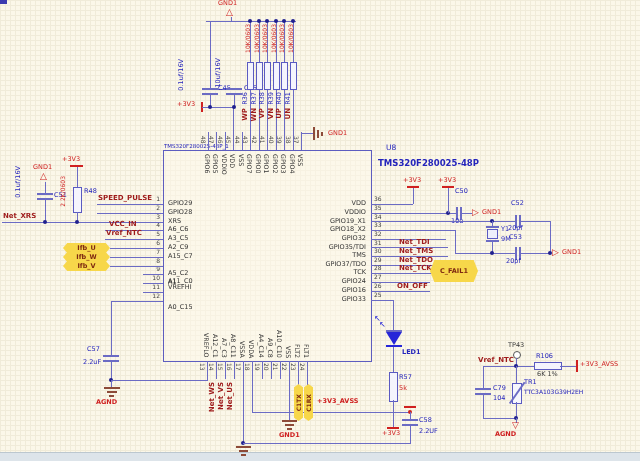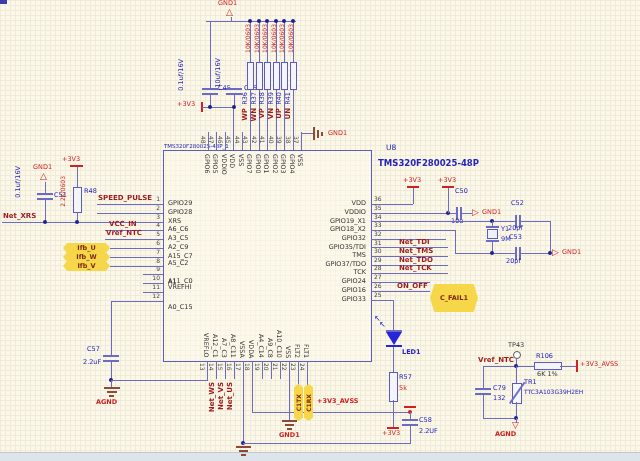--- a/index.html
+++ b/index.html
@@ -143,21 +143,21 @@
 <div class="lpn" style="top:240px">6</div>
 <div class="lnm" style="top:244px">A2_C9</div>
 <div class="lps" style="top:257px"></div>
 <div class="lpn" style="top:249px">7</div>
 <div class="lnm" style="top:253px">A15_C7</div>
 <div class="lps" style="top:266px"></div>
 <div class="lpn" style="top:258px">8</div>
 <div class="lnm" style="top:278px">A11_C0</div>
 <div class="lps" style="top:274px"></div>
 <div class="lpn" style="top:266px">9</div>
-<div class="lnm" style="top:260px">A5_C2</div>
+<div class="lnm" style="top:270px">A5_C2</div>
 <div class="lps" style="top:283px"></div>
 <div class="lpn" style="top:275px">10</div>
 <div class="lnm" style="top:279px">A1</div>
 <div class="lps" style="top:292px"></div>
 <div class="lpn" style="top:284px">11</div>
 <div class="lnm" style="top:304px">A0_C15</div>
 <div class="lps" style="top:301px"></div>
 <div class="lpn" style="top:293px">12</div>
 <div class="lnm" style="top:284px">VREFHI</div>
 
@@ -406,21 +406,21 @@
 <div class="w" style="left:391px;top:247px;width:57px;height:1px"></div>
 <div class="t net" style="left:399px;top:239px">Net_TDI</div>
 <div class="w" style="left:391px;top:256px;width:57px;height:1px"></div>
 <div class="t net" style="left:399px;top:248px">Net_TMS</div>
 <div class="w" style="left:391px;top:265px;width:57px;height:1px"></div>
 <div class="t net" style="left:399px;top:257px">Net_TDO</div>
 <div class="w" style="left:391px;top:273px;width:57px;height:1px"></div>
 <div class="t net" style="left:399px;top:265px">Net_TCK</div>
 
 <div class="w" style="left:391px;top:282px;width:39px;height:1px"></div>
-<div class="tag" style="left:430px;top:284px;width:48px;height:28px">C_FAIL1</div>
+<div class="tag" style="left:430px;top:260px;width:48px;height:22px">C_FAIL1</div>
 <div class="w" style="left:391px;top:291px;width:39px;height:1px"></div>
 <div class="t net" style="left:397px;top:283px">ON_OFF</div>
 
 <div class="w" style="left:371px;top:300px;width:23px;height:1px"></div>
 <div class="w" style="left:393px;top:300px;width:1px;height:31px"></div>
 <div class="w" style="left:386px;top:330px;width:16px;height:1.5px"></div>
 <div style="position:absolute;left:386px;top:332px;width:0;height:0;border-left:8px solid transparent;border-right:8px solid transparent;border-top:13px solid #2626d8"></div>
 <div class="w" style="left:386px;top:345px;width:16px;height:1.5px;background:#2626d8"></div>
 <span class="t" style="left:374px;top:315px;color:#2626d8;font-size:8px">↖</span>
 <span class="t" style="left:379px;top:321px;color:#2626d8;font-size:8px">↖</span>
@@ -443,21 +443,21 @@
 <div class="t blue" style="left:536px;top:353px">R106</div>
 <div class="t blk" style="left:537px;top:371px">6K 1%</div>
 <div class="w" style="left:560px;top:366px;width:16px;height:1px"></div>
 <div class="rw" style="left:576px;top:360px;width:2px;height:12px"></div>
 <div class="t red" style="left:580px;top:361px">+3V3_AVSS</div>
 
 <div class="w" style="left:483px;top:366px;width:1px;height:22px"></div>
 <div class="w" style="left:475px;top:388px;width:16px;height:2px"></div>
 <div class="w" style="left:475px;top:393px;width:16px;height:2px"></div>
 <div class="t blue" style="left:493px;top:385px">C79</div>
-<div class="t blue" style="left:493px;top:395px">132</div>
+<div class="t blue" style="left:493px;top:395px">104</div>
 <div class="w" style="left:483px;top:395px;width:1px;height:23px"></div>
 
 <div class="w" style="left:516px;top:366px;width:1px;height:17px"></div>
 <div class="res" style="left:512px;top:383px;width:8px;height:19px;background:#f6f6fd"></div>
 <div class="w" style="left:504px;top:392px;width:26px;height:1.5px;transform:rotate(-55deg)"></div>
 <div class="t blue" style="left:524px;top:379px">TR1</div>
 <div class="t blue" style="left:524px;top:389px;font-size:6px">TTC3A103G39H2EH</div>
 <div class="w" style="left:516px;top:402px;width:1px;height:16px"></div>
 <div class="w" style="left:483px;top:418px;width:34px;height:1px"></div>
 <div class="d" style="left:514px;top:416px"></div>

